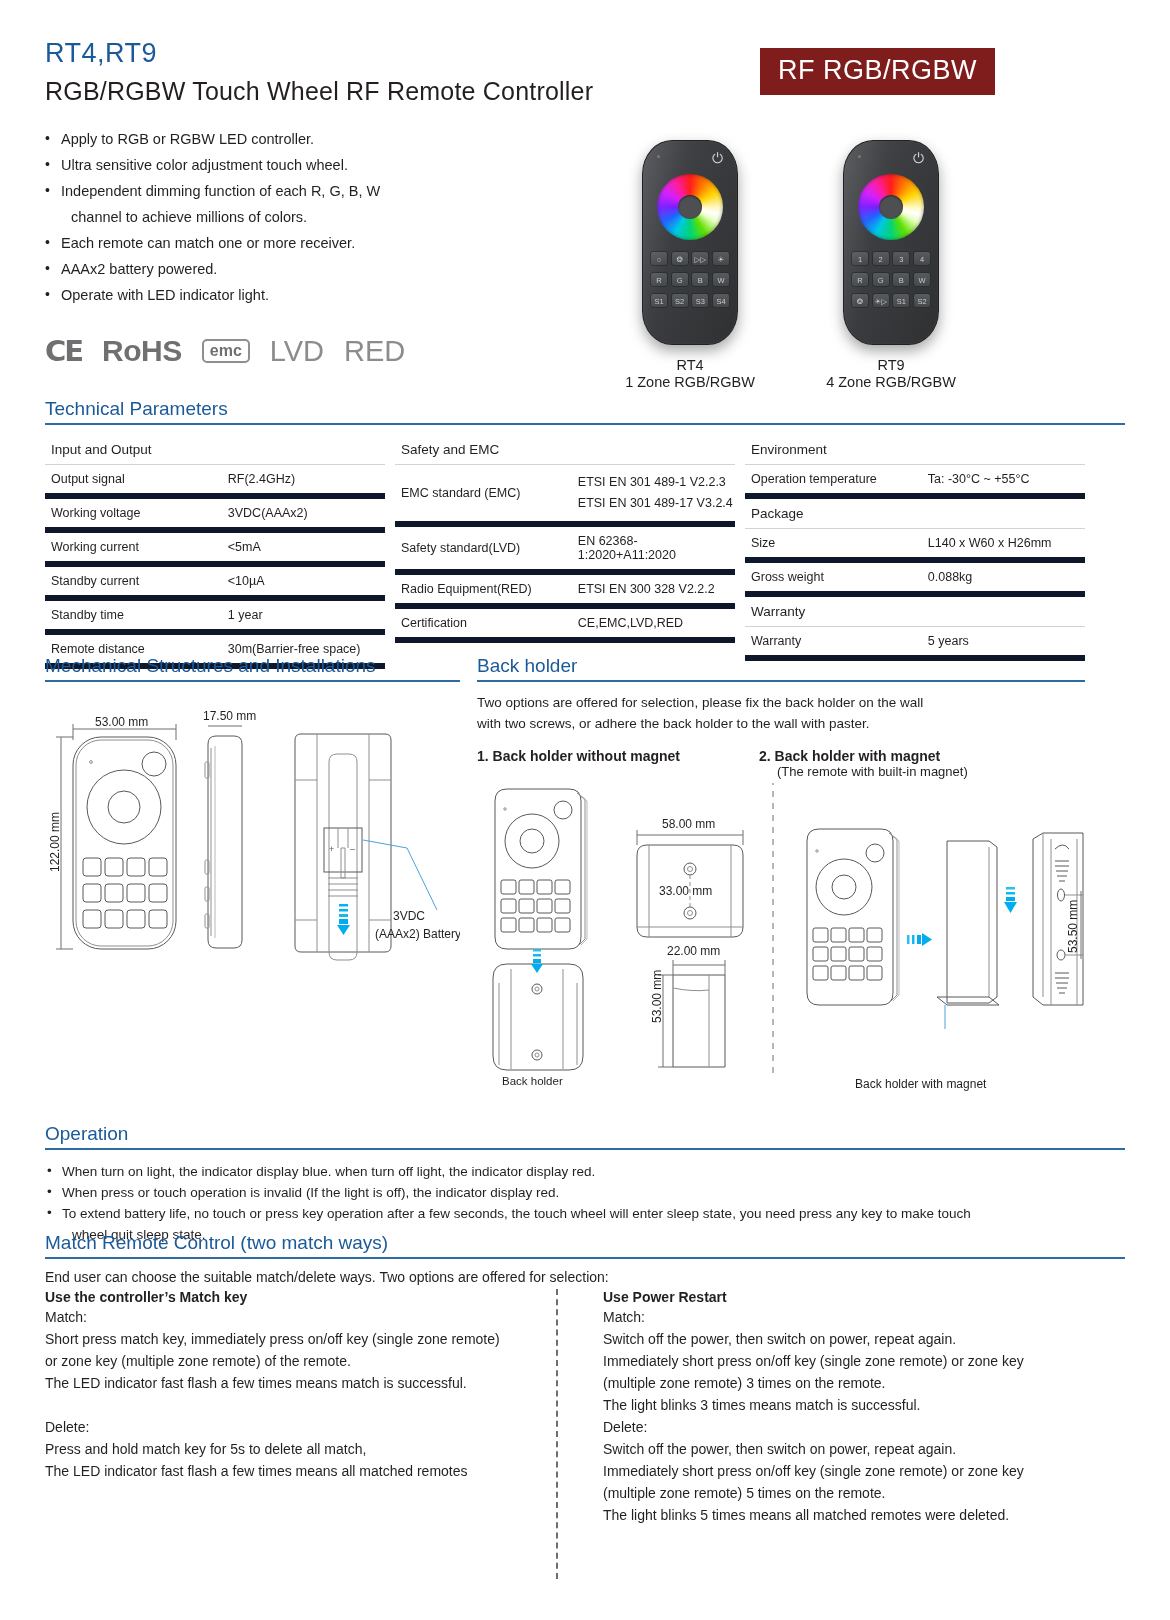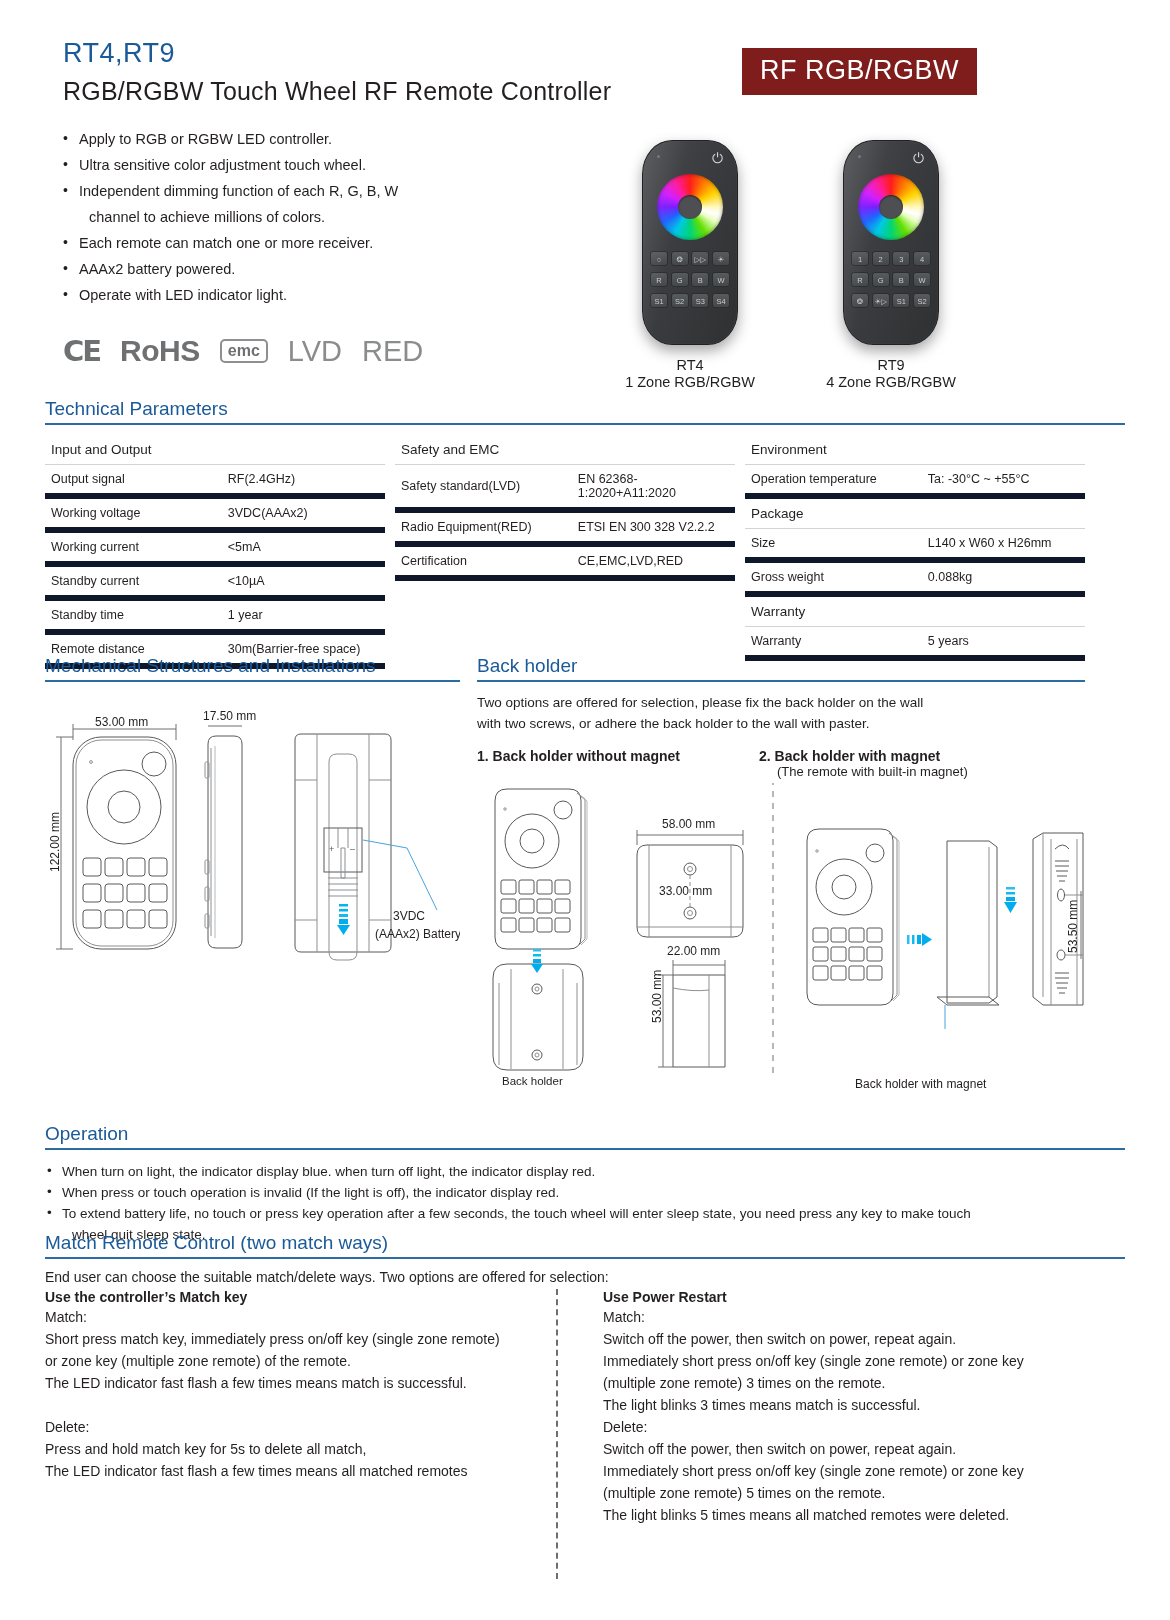--- a/index.html
+++ b/index.html
@@ -4,21 +4,21 @@
 <style>
   * { box-sizing: border-box; margin: 0; padding: 0; }
   body {
     width: 1170px; height: 1620px;
     background: #ffffff;
     font-family: "Liberation Sans", sans-serif;
     color: #231f20;
     position: relative;
     overflow: hidden;
   }
-  .page { position: relative; width: 1040px; height: 1620px; padding: 0 63px; }
+  .page { position: relative; width: 1040px; height: 1620px; padding: 0 45px; }
 
   
   .hdr { position: relative; padding-top: 38px; }
   .model-code {
     font-size: 27px; color: #1b5a99; letter-spacing: .5px; font-weight: 400;
   }
   .prod-title {
     font-size: 25px; color: #231f20; font-weight: 400; margin-top: 8px; letter-spacing: .2px;
   }
   .rf-badge {
@@ -284,20 +284,27 @@
           </table>
       </div>
 
       <div class="tcol mid">
         <table class="tp">
           <tbody>
               <tr class="grprow">
                 <td class="grp" colspan="2">Safety and EMC</td>
               </tr>
           <tr>
+            <td class="k">EMC standard (EMC)</td>
+            <td class="v two-line">
+              <div>ETSI EN 301 489-1 V2.2.3</div>
+              <div>ETSI EN 301 489-17 V3.2.4</div>
+            </td>
+          </tr>
+          <tr>
                 <td class="k">Safety standard(LVD)</td>
                 <td class="v">EN 62368-1:2020+A11:2020</td>
               </tr>
           <tr>
                 <td class="k">Radio Equipment(RED)</td>
                 <td class="v">ETSI EN 300 328 V2.2.2</td>
               </tr>
           <tr>
                 <td class="k">Certification</td>
                 <td class="v">CE,EMC,LVD,RED</td>

